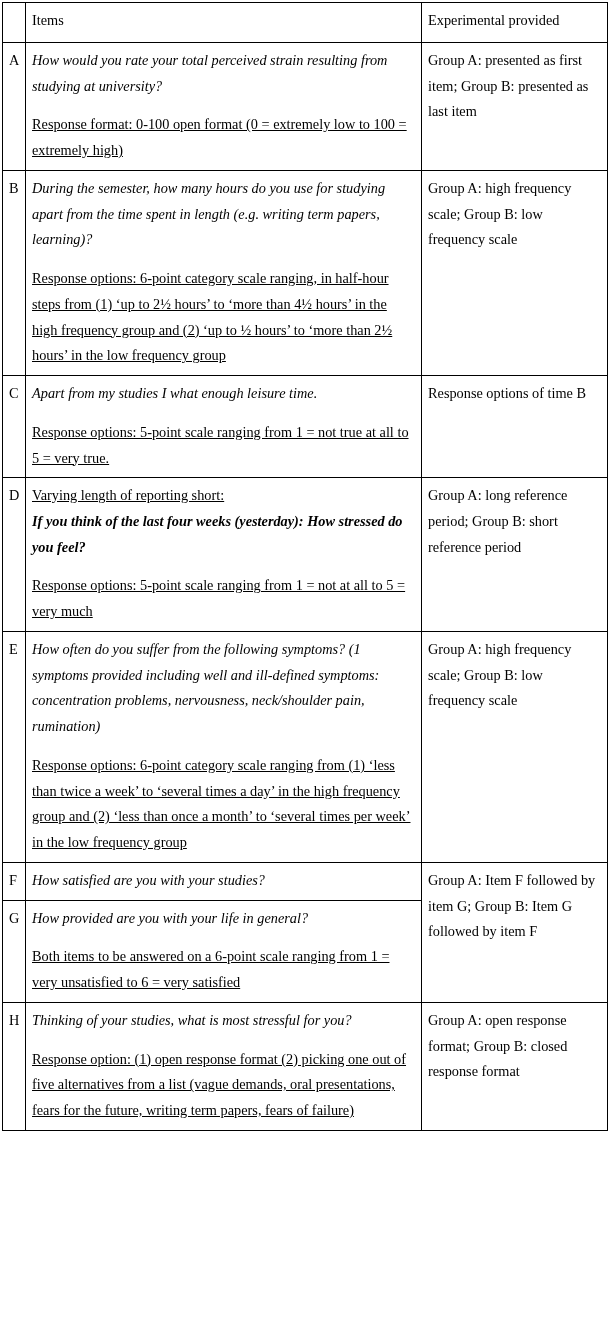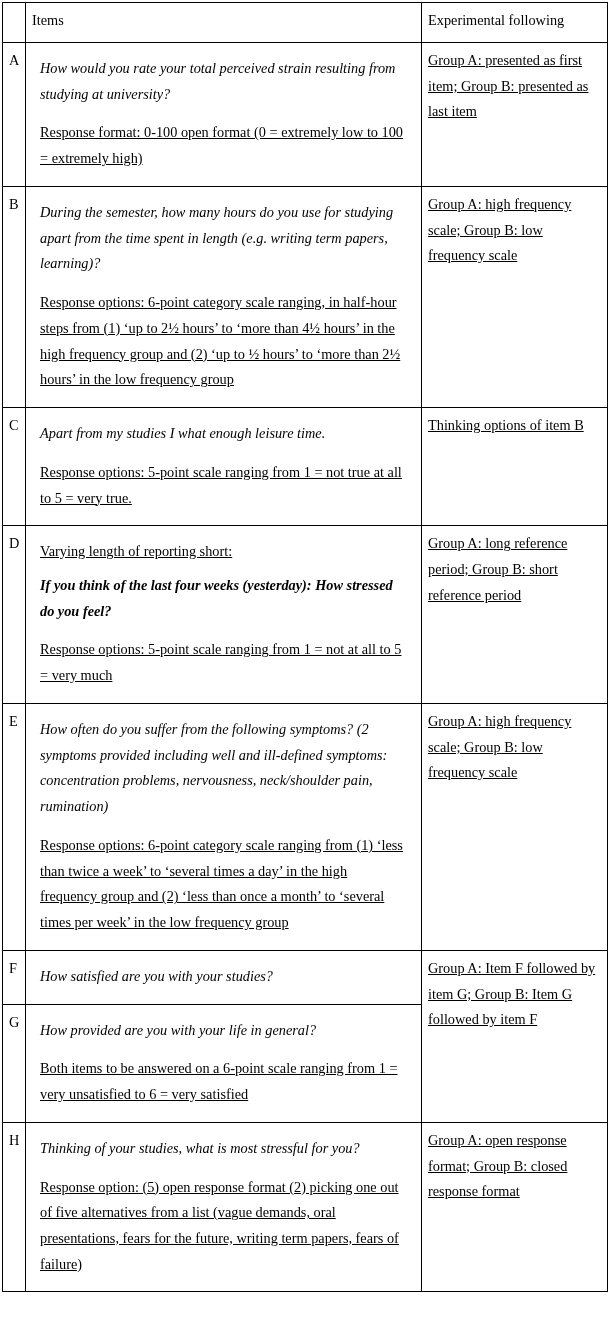--- a/index.html
+++ b/index.html
@@ -40,42 +40,42 @@
   col.c-label { width: 23px; }
   col.c-items { width: 396px; }
   col.c-var   { width: 186px; }
 
   td.label-cell {
     padding-left: 5px;
     padding-right: 2px;
     text-align: left;
   }
   td.items-cell { padding-left: 7px; padding-right: 8px; }
-  td.var-cell   { padding-left: 8px; padding-right: 6px; text-decoration: underline; }
+  td.var-cell   { padding-left: 8px; padding-right: 6px; }
 
-  .p { margin: 8px; }
+  .p { margin: 0; }
   .p + .p { margin-top: 13px; }
   .q { font-style: italic; }
   .plain { font-style: normal; text-decoration: underline; }
 </style>
 </head>
 <body>
 
 <div class="page">
   <table class="items-table">
     <colgroup>
       <col class="c-label">
       <col class="c-items">
       <col class="c-var">
     </colgroup>
     <thead>
       <tr>
         <th class="label-cell" style="height:28px;"></th>
         <th class="items-cell">Items</th>
-        <th class="var-cell">Experimental following</th>
+        <th class="var-cell">Experimental provided</th>
       </tr>
     </thead>
     <tbody>
 
       <tr>
         <td class="label-cell">A</td>
         <td class="items-cell">
           <p class="p q">How would you rate your total perceived strain resulting from studying at university?</p>
           <p class="p plain">Response format: 0-100 open format (0 = extremely low to 100 = extremely high)</p>
         </td>
@@ -90,37 +90,37 @@
         </td>
         <td class="var-cell">Group A: high frequency scale; Group B: low frequency scale</td>
       </tr>
 
       <tr>
         <td class="label-cell">C</td>
         <td class="items-cell">
           <p class="p q">Apart from my studies I what enough leisure time.</p>
           <p class="p plain">Response options: 5-point scale ranging from 1 = not true at all to 5 = very true.</p>
         </td>
-        <td class="var-cell">Thinking options of item B</td>
+        <td class="var-cell">Response options of time B</td>
       </tr>
 
       <tr>
         <td class="label-cell">D</td>
         <td class="items-cell">
           <p class="p plain">Varying length of reporting short:</p>
           <p class="p q" style="margin-top:0;font-weight:bold;">If you think of the last four weeks (yesterday): How stressed do you feel?</p>
           <p class="p plain">Response options: 5-point scale ranging from 1 = not at all to 5 = very much</p>
         </td>
         <td class="var-cell">Group A: long reference period; Group B: short reference period</td>
       </tr>
 
       <tr>
         <td class="label-cell">E</td>
         <td class="items-cell">
-          <p class="p q">How often do you suffer from the following symptoms? (2 symptoms provided including well and ill-defined symptoms: concentration problems, nervousness, neck/shoulder pain, rumination)</p>
+          <p class="p q">How often do you suffer from the following symptoms? (1 symptoms provided including well and ill-defined symptoms: concentration problems, nervousness, neck/shoulder pain, rumination)</p>
           <p class="p plain">Response options: 6-point category scale ranging from (1) ‘less than twice a week’ to ‘several times a day’ in the high frequency group and (2) ‘less than once a month’ to ‘several times per week’ in the low frequency group</p>
         </td>
         <td class="var-cell">Group A: high frequency scale; Group B: low frequency scale</td>
       </tr>
 
       <tr>
         <td class="label-cell">F</td>
         <td class="items-cell">
           <p class="p q">How satisfied are you with your studies?</p>
         </td>
@@ -132,20 +132,20 @@
         <td class="items-cell">
           <p class="p q">How provided are you with your life in general?</p>
           <p class="p plain">Both items to be answered on a 6-point scale ranging from 1 = very unsatisfied to 6 = very satisfied</p>
         </td>
       </tr>
 
       <tr>
         <td class="label-cell">H</td>
         <td class="items-cell">
           <p class="p q">Thinking of your studies, what is most stressful for you?</p>
-          <p class="p plain">Response option: (5) open response format (2) picking one out of five alternatives from a list (vague demands, oral presentations, fears for the future, writing term papers, fears of failure)</p>
+          <p class="p plain">Response option: (1) open response format (2) picking one out of five alternatives from a list (vague demands, oral presentations, fears for the future, writing term papers, fears of failure)</p>
         </td>
         <td class="var-cell">Group A: open response format; Group B: closed response format</td>
       </tr>
 
     </tbody>
   </table>
 </div>
 
 </body></html>

